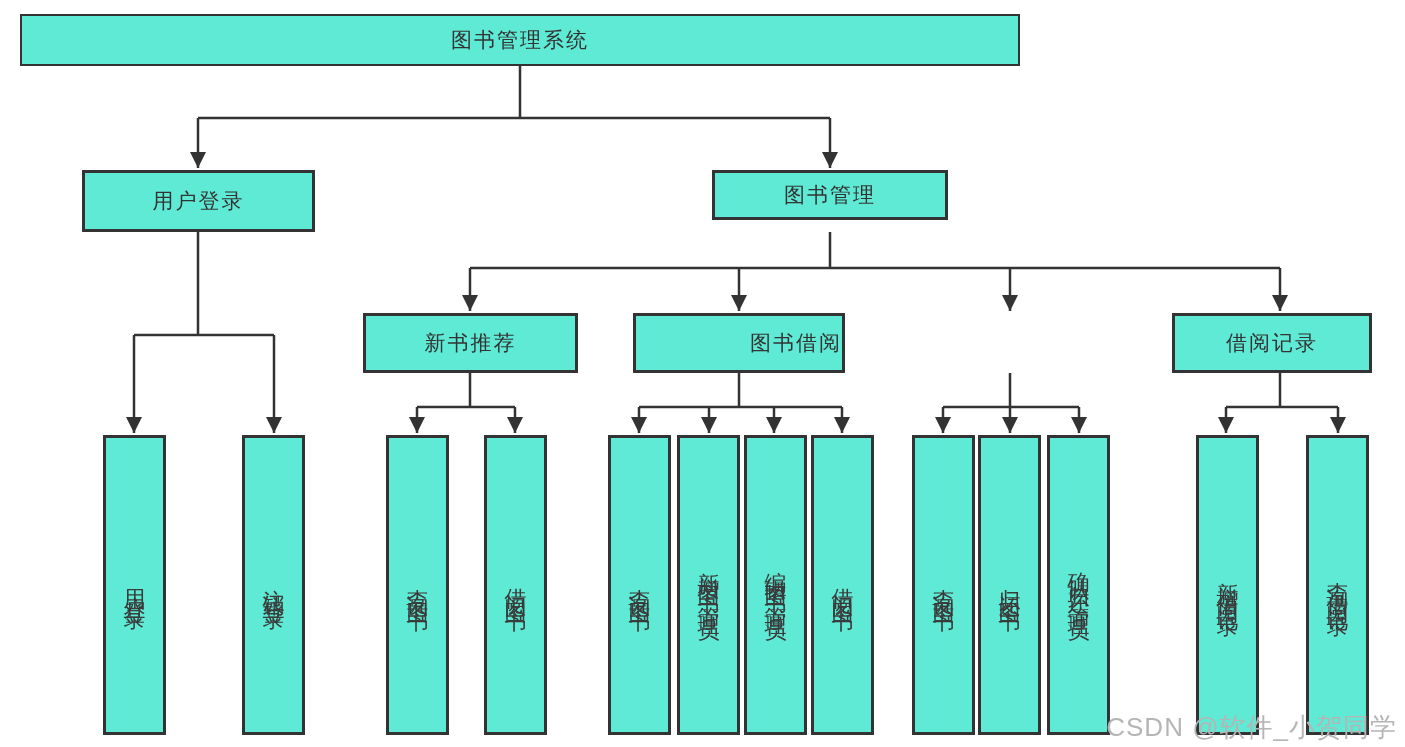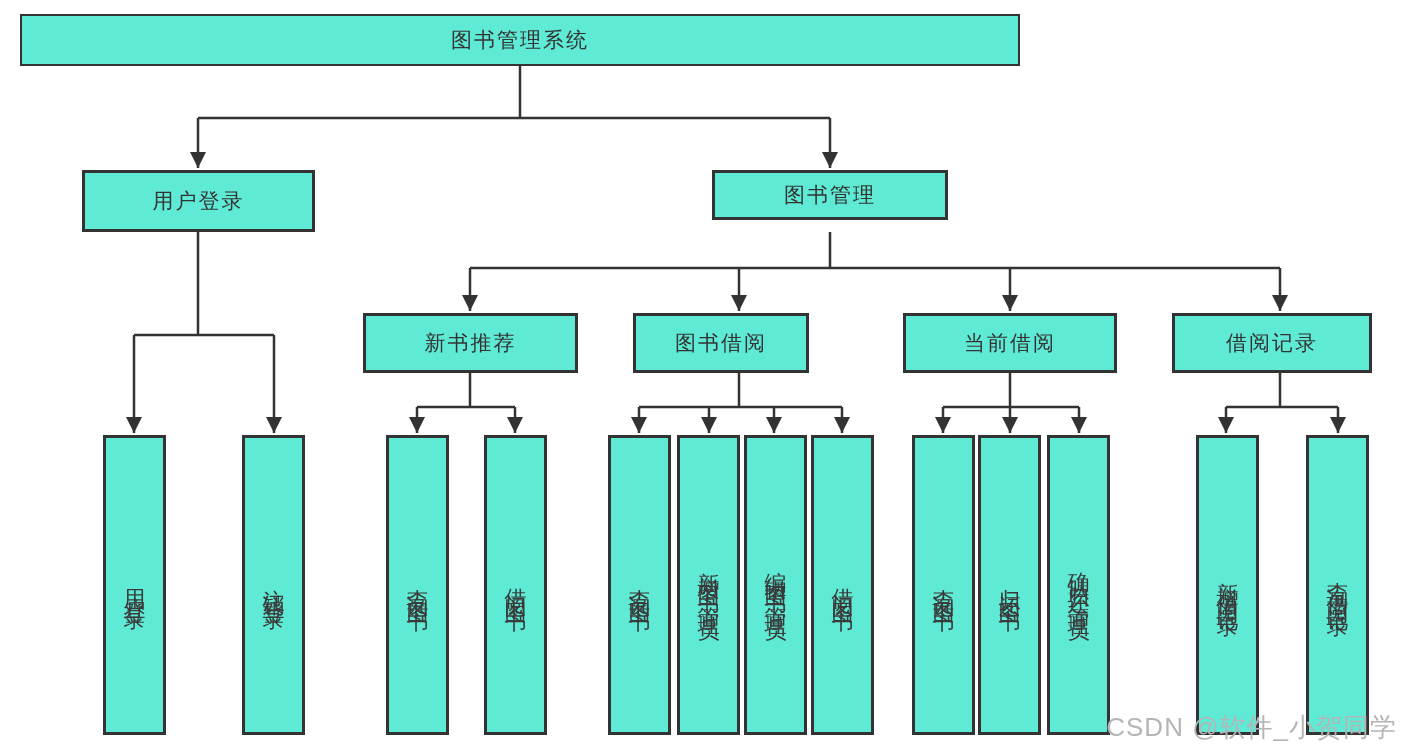--- a/index.html
+++ b/index.html
@@ -32,21 +32,21 @@
     justify-content: center;
     z-index: 2;
     font-size: 21px;
     letter-spacing: 2px;
   }
   .node.root   { left: 20px;  top: 14px;  width: 1000px; height: 52px; border-width: 2px; }
   .node.lv2-a  { left: 82px;  top: 170px; width: 233px;  height: 62px; }
   .node.lv2-b  { left: 712px; top: 170px; width: 236px;  height: 50px; }
   .node.lv3    { top: 313px; height: 60px; }
   .node.lv3-0  { left: 363px;  width: 215px; }
-  .node.lv3-1  { left: 633px;  width: 176px; }
+  .node.lv3-1  { left: 633px;  width: 212px; justify-content: flex-end; }
   .node.lv3-2  { left: 903px;  width: 214px; }
   .node.lv3-3  { left: 1172px; width: 200px; }
   .node.leaf   { top: 435px; height: 300px; width: 63px; }
   .leaf .vtext {
     writing-mode: vertical-rl;
     text-orientation: mixed;
     letter-spacing: 7px;
     font-size: 22px;
     line-height: 1;
     white-space: nowrap;
@@ -133,23 +133,20 @@
   <div class="node lv2-b">
     <span>图书管理</span>
   </div>
 
   <div class="node lv3 lv3-0">
     <span>新书推荐</span>
   </div>
   <div class="node lv3 lv3-1">
     <span>图书借阅</span>
   </div>
-  <div class="node lv3 lv3-2">
-    <span>当前借阅</span>
-  </div>
   <div class="node lv3 lv3-3">
     <span>借阅记录</span>
   </div>
 
   <div class="node leaf leaf-0">
     <span class="vtext">用户登录</span>
   </div>
   <div class="node leaf leaf-1">
     <span class="vtext">注销登录</span>
   </div>

